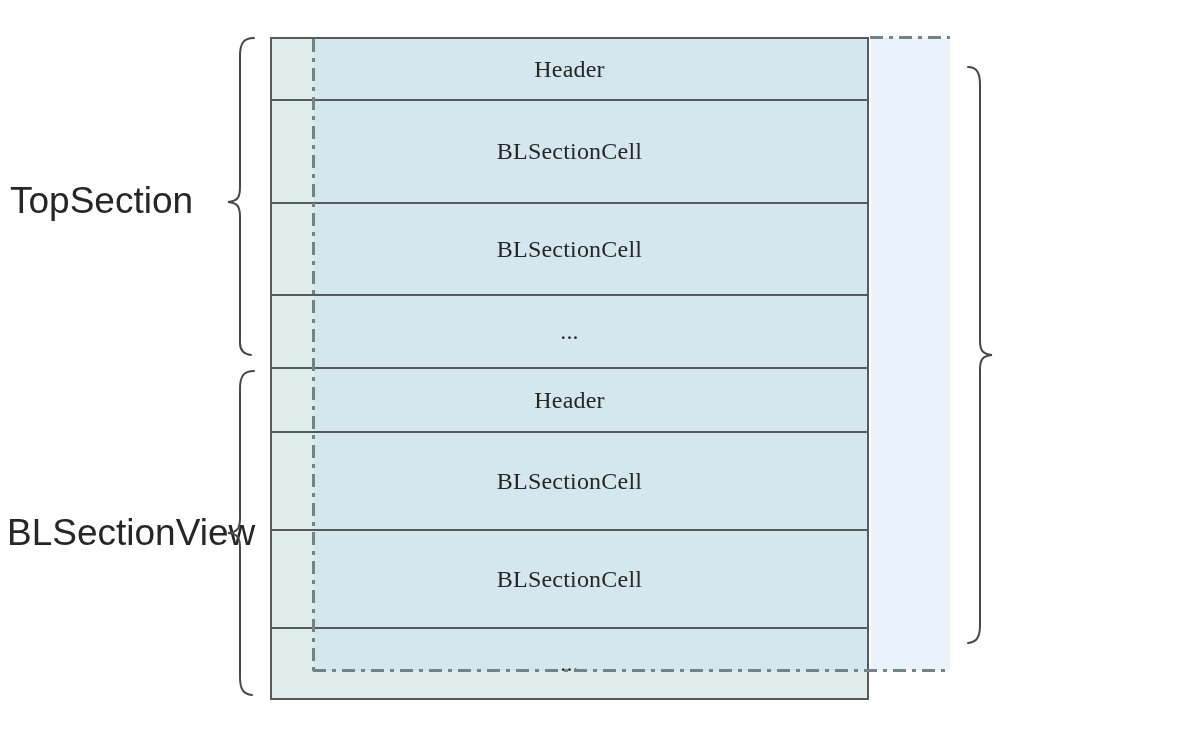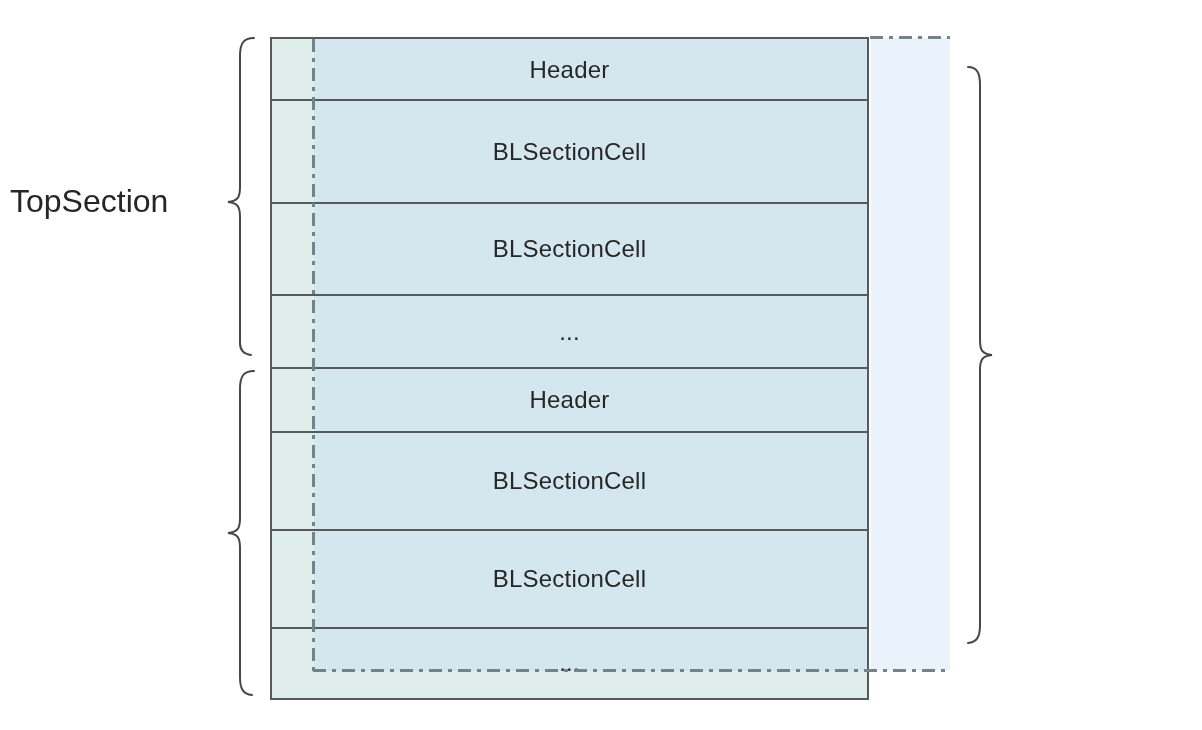--- a/index.html
+++ b/index.html
@@ -16,24 +16,24 @@
     position:relative;width:1202px;height:730px;background:#ffffff;overflow:hidden;
     font-family:"Liberation Sans","DejaVu Sans",sans-serif;color:var(--text);
   }
   .fill{position:absolute;}
   #table-base{left:270px;top:37px;width:599px;height:663px;background:var(--section-fill);}
   #cells-area{left:314px;top:39px;width:553px;height:632px;background:var(--cell-fill);}
   #scroll-strip{left:871px;top:38px;width:79px;height:632px;background:var(--scroll-fill);}
   .row{
     position:absolute;left:270px;width:599px;
     display:flex;align-items:center;justify-content:center;
-    font-size:24px;letter-spacing:0.2px;
+    font-size:24px;letter-spacing:0.2px;font-family:Liberation Serif, serif;
   }
   .label{
-    position:absolute;height:30px;line-height:30px;font-size:32px;white-space:nowrap;
+    position:absolute;height:30px;line-height:30px;font-size:37px;white-space:nowrap;
   }
   #overlay{position:absolute;left:0;top:0;pointer-events:none;}
   .border-rect{fill:none;stroke:var(--border);stroke-width:2;}
   .divider{stroke:var(--border);stroke-width:2;}
   .dashline{stroke:var(--dash);stroke-width:3;fill:none;stroke-dasharray:13 6 4 6;}
   .brace{fill:none;stroke:var(--brace);stroke-width:2;stroke-linecap:round;}
 </style>
 </head>
 <body>
 
@@ -46,20 +46,21 @@
   <div class="row" style="top:39px;height:61px">Header</div>
   <div class="row" style="top:100px;height:103px">BLSectionCell</div>
   <div class="row" style="top:203px;height:92px">BLSectionCell</div>
   <div class="row" style="top:295px;height:73px">...</div>
   <div class="row" style="top:368px;height:64px">Header</div>
   <div class="row" style="top:432px;height:98px">BLSectionCell</div>
   <div class="row" style="top:530px;height:98px">BLSectionCell</div>
   <div class="row" style="top:648px;height:30px">...</div>
 
   <div class="label" style="left:10px;top:186px">TopSection</div>
+  <div class="label" style="left:7px;top:518px">BLSectionView</div>
 
   <svg id="overlay" width="1202" height="730" viewBox="0 0 1202 730">
 
     <rect class="border-rect" x="271" y="38" width="597" height="661"></rect>
 
     <line class="divider" x1="270" y1="100" x2="869" y2="100"></line>
     <line class="divider" x1="270" y1="203" x2="869" y2="203"></line>
     <line class="divider" x1="270" y1="295" x2="869" y2="295"></line>
     <line class="divider" x1="270" y1="368" x2="869" y2="368"></line>
     <line class="divider" x1="270" y1="432" x2="869" y2="432"></line>

